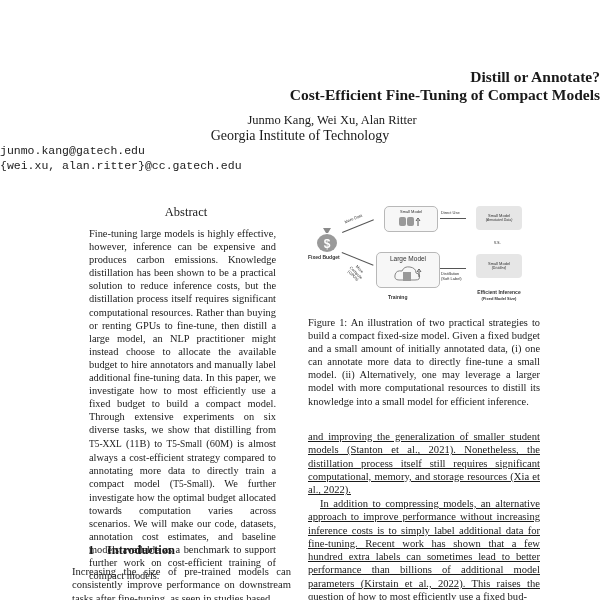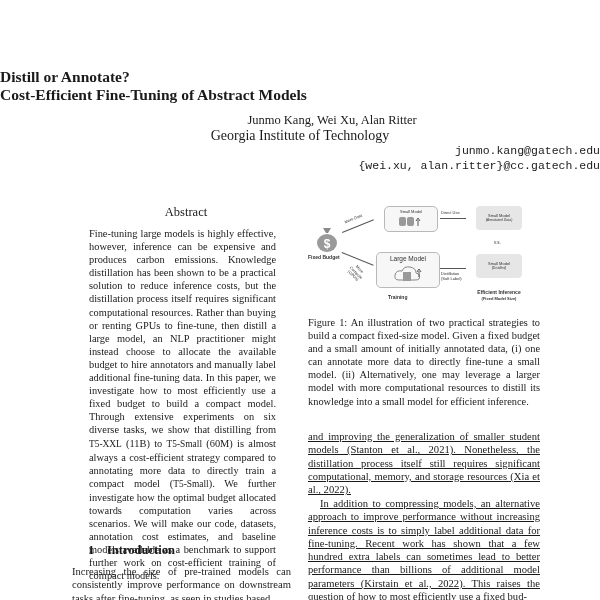--- a/index.html
+++ b/index.html
@@ -1,25 +1,25 @@
 <!DOCTYPE html>
 <html><head>
 <meta charset="utf-8">
 <style>
   html, body { margin:0; padding:0; background:#ffffff; }
   body { width:600px; height:600px; position:relative; overflow:hidden;
          font-family:"Liberation Serif", serif; color:#1a1a1a; }
-  .title { position:absolute; left:0; width:600px; text-align:left;
+  .title { position:absolute; left:0; width:600px; text-align:right;
            font-weight:bold; font-size:15.5px; line-height:18px; }
   #title1 { top:68px; }
   #title2 { top:86px; }
   .authors { position:absolute; top:113px; left:0; width:592px; text-align:center;
              font-weight:normal; font-size:12.5px;padding-left:36px; }
   .affil { position:absolute; top:128px; left:0; width:600px; text-align:center; font-size:14px; }
-  .email { position:absolute; left:0; width:600px; text-align:right;
+  .email { position:absolute; left:0; width:600px; text-align:left;
            font-family:"Liberation Mono", monospace; font-size:11.5px; }
   #email1 { top:144px; }
   #email2 { top:159px; }
 
   .abs-head { position:absolute; top:205px; left:61px; width:250px; text-align:center;
               font-weight:normal; font-size:12.5px; }
   .abstract { position:absolute; top:227px; left:89px; width:187px;
               font-size:10.4px; line-height:13.1px; text-align:justify; hyphens:manual; }
   .abstract .tt { font-family:Liberation Serif, serif; font-size:9.4px; }
 
@@ -38,21 +38,21 @@
 
   .fig-box { position:absolute; border:1px solid #b8b8b8; border-radius:5px; background:#f7f7f7; }
   .fig-gray { position:absolute; background:#e6e6e6; border-radius:4px; text-align:center; }
   .fs { font-family:"Liberation Sans", sans-serif; color:#333; }
   .line { position:absolute; height:1px; background:#555; transform-origin:0 0; }
 </style>
 </head>
 <body>
 
 <div class="title" id="title1">Distill or Annotate?</div>
-<div class="title" id="title2">Cost-Efficient Fine-Tuning of Abstract Models</div>
+<div class="title" id="title2">Cost-Efficient Fine-Tuning of Compact Models</div>
 <div class="authors">Junmo Kang, Wei Xu, Alan Ritter</div>
 <div class="affil">Georgia Institute of Technology</div>
 <div class="email" id="email1">junmo.kang@gatech.edu</div>
 <div class="email" id="email2">{wei.xu, alan.ritter}@cc.gatech.edu</div>
 
 <div class="abs-head">Abstract</div>
 <div class="abstract"><span>Fine-tuning large models is highly effective, however, inference can be expensive and produces carbon emissions. Knowledge distillation has been shown to be a practical solution to reduce inference costs, but the distillation process itself requires significant computational resources. Rather than buying or renting GPUs to fine-tune, then distill a large model, an NLP practitioner might instead choose to allocate the available budget to hire annotators and manually label additional fine-tuning data. In this paper, we investigate how to most efficiently use a fixed budget to build a compact model. Through extensive experiments on six diverse tasks, we show that distilling from </span><span class="tt">T5-XXL</span><span> (11B) to </span><span class="tt">T5-Small</span><span> (60M) is almost always a cost-efficient strategy compared to annotating more data to directly train a compact model (</span><span class="tt">T5-Small</span><span>). We further investigate how the optimal budget allocated towards computation varies across scenarios. We will make our code, datasets, annotation cost estimates, and baseline models available as a benchmark to support further work on cost-efficient training of compact models.</span></div>
 
 <div class="sec-head"><span class="num">1</span><span>Introduction</span></div>
 <div class="intro">Increasing the size of pre-trained models can consistently improve performance on downstream tasks after fine-tuning, as seen in studies based</div>

